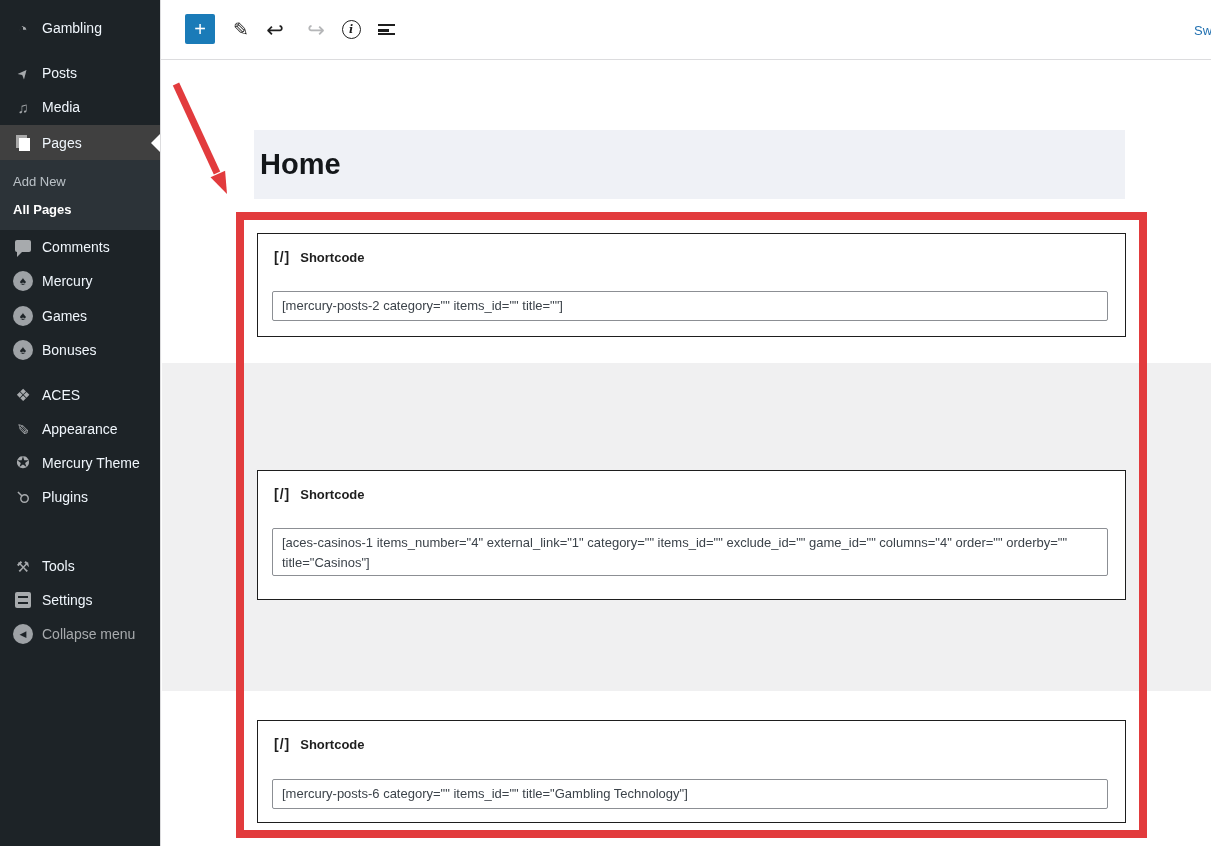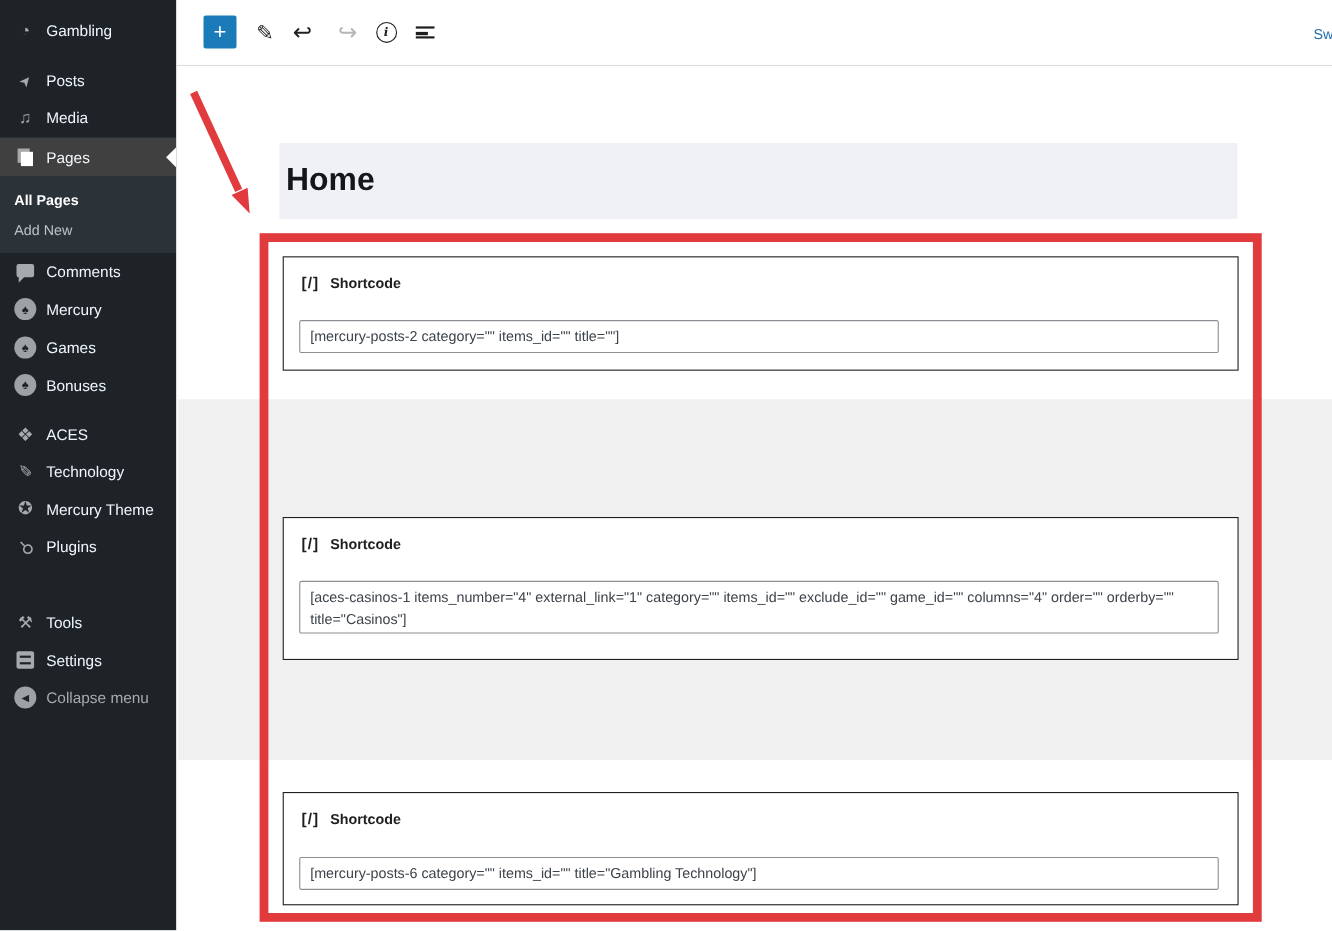--- a/index.html
+++ b/index.html
@@ -111,22 +111,22 @@
     </div>
     <div class="mi active" style="top:125px">
       <span class="ic">
           <span class="icon-pages"></span>
         </span>
       <span>Pages</span>
       <span class="notch"></span>
     </div>
 
     <div class="submenu">
+      <div class="sub-item">Add New</div>
       <div class="sub-item current">All Pages</div>
-      <div class="sub-item">Add New</div>
     </div>
 
     <div class="mi" style="top:230px">
       <span class="ic">
           <span class="icon-comment"></span>
         </span>
       <span>Comments</span>
     </div>
     <div class="mi" style="top:264px">
       <span class="ic">
@@ -145,21 +145,21 @@
           <span class="disc">♠</span>
         </span>
       <span>Bonuses</span>
     </div>
     <div class="mi" style="top:378px">
       <span class="ic" style="font-size:17px">❖</span>
       <span>ACES</span>
     </div>
     <div class="mi" style="top:412px">
       <span class="ic flip">✐</span>
-      <span>Technology</span>
+      <span>Appearance</span>
     </div>
     <div class="mi" style="top:446px">
       <span class="ic" style="font-size:16px">✪</span>
       <span>Mercury Theme</span>
     </div>
     <div class="mi" style="top:480px">
       <span class="ic rot-plug">⚲</span>
       <span>Plugins</span>
     </div>
     <div class="mi" style="top:549px">

